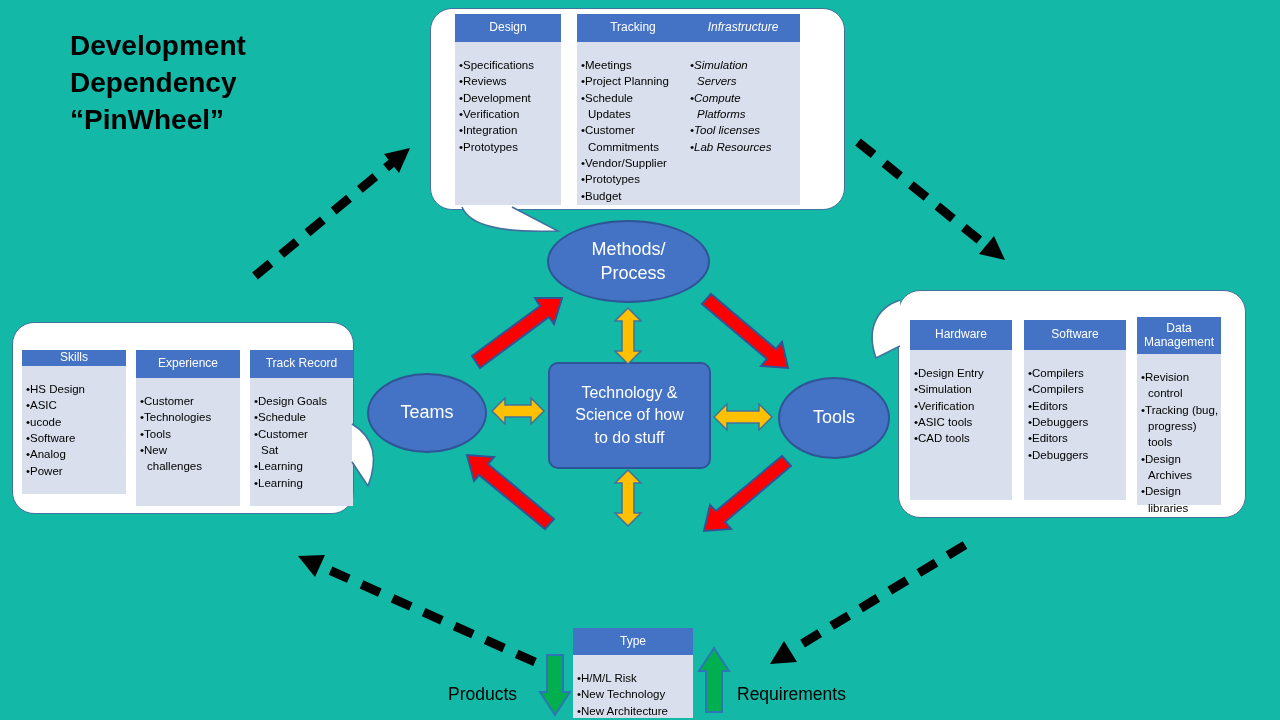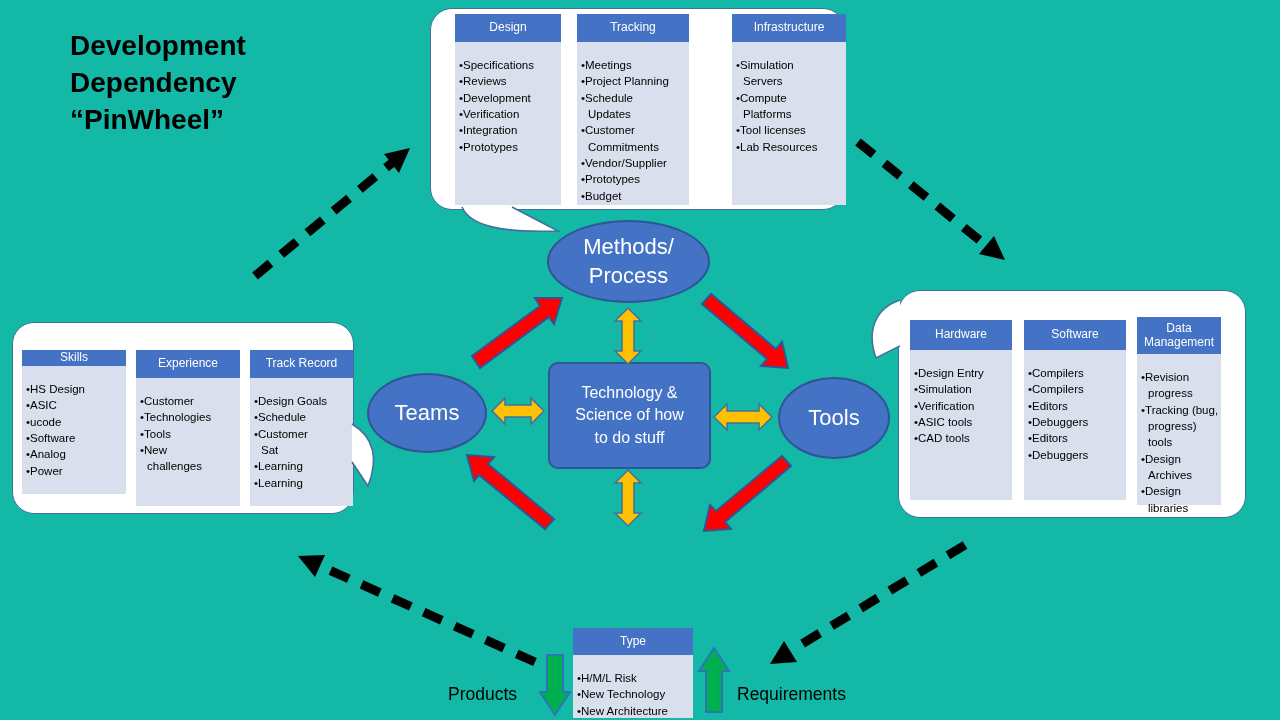--- a/index.html
+++ b/index.html
@@ -33,21 +33,21 @@
     flex: 0 0 auto;
   }
   .bullet { white-space: pre-line; padding-left: 7px; text-indent: -7px; }
   .bullet::before { content: "\2022"; }
   .node {
     position: absolute; background: var(--node-fill);
     border: 2px solid var(--node-border); color: #fff;
     display: flex; align-items: center; justify-content: center;
     text-align: center;
   }
-  .ellipse { border-radius: 50%; font-size: 22px; line-height: 1.3; }
+  .ellipse { border-radius: 50%; font-size: 18px; line-height: 1.3; text-align: right; }
   .rect    { border-radius: 10px; font-size: 16px; line-height: 1.4; }
   .flabel  { position: absolute; font-size: 17.5px; color: #000; }
   svg.overlay { position: absolute; inset: 0; pointer-events: none; }
 </style>
 </head>
 <body>
 
 <div class="canvas">
 
   <div class="title">Development
@@ -76,21 +76,21 @@
         <div class="bullet">Project Planning</div>
         <div class="bullet">Schedule
 Updates</div>
         <div class="bullet">Customer
 Commitments</div>
         <div class="bullet">Vendor/Supplier</div>
         <div class="bullet">Prototypes</div>
         <div class="bullet">Budget</div>
       </div>
   </div>
-  <div class="col" style="left:732px; top:14px; width:114px;">
+  <div class="col" style="left:686px; top:14px; width:114px;font-style:italic;">
     <div class="col-h" style="height:28px">Infrastructure</div>
     <div class="col-b" style="height:163px">
         <div class="bullet">Simulation
 Servers</div>
         <div class="bullet">Compute
 Platforms</div>
         <div class="bullet">Tool licenses</div>
         <div class="bullet">Lab Resources</div>
       </div>
   </div>
@@ -147,21 +147,21 @@
         <div class="bullet">Debuggers</div>
         <div class="bullet">Editors</div>
         <div class="bullet">Debuggers</div>
       </div>
   </div>
   <div class="col" style="left:1137px; top:317px; width:84px;">
     <div class="col-h" style="height:37px">Data
 Management</div>
     <div class="col-b" style="height:151px">
         <div class="bullet">Revision
-progress</div>
+control</div>
         <div class="bullet">Tracking (bug,
 progress) tools</div>
         <div class="bullet">Design
 Archives</div>
         <div class="bullet">Design
 libraries</div>
       </div>
   </div>
 
   <div class="col" style="left:573px; top:628px; width:120px;">

